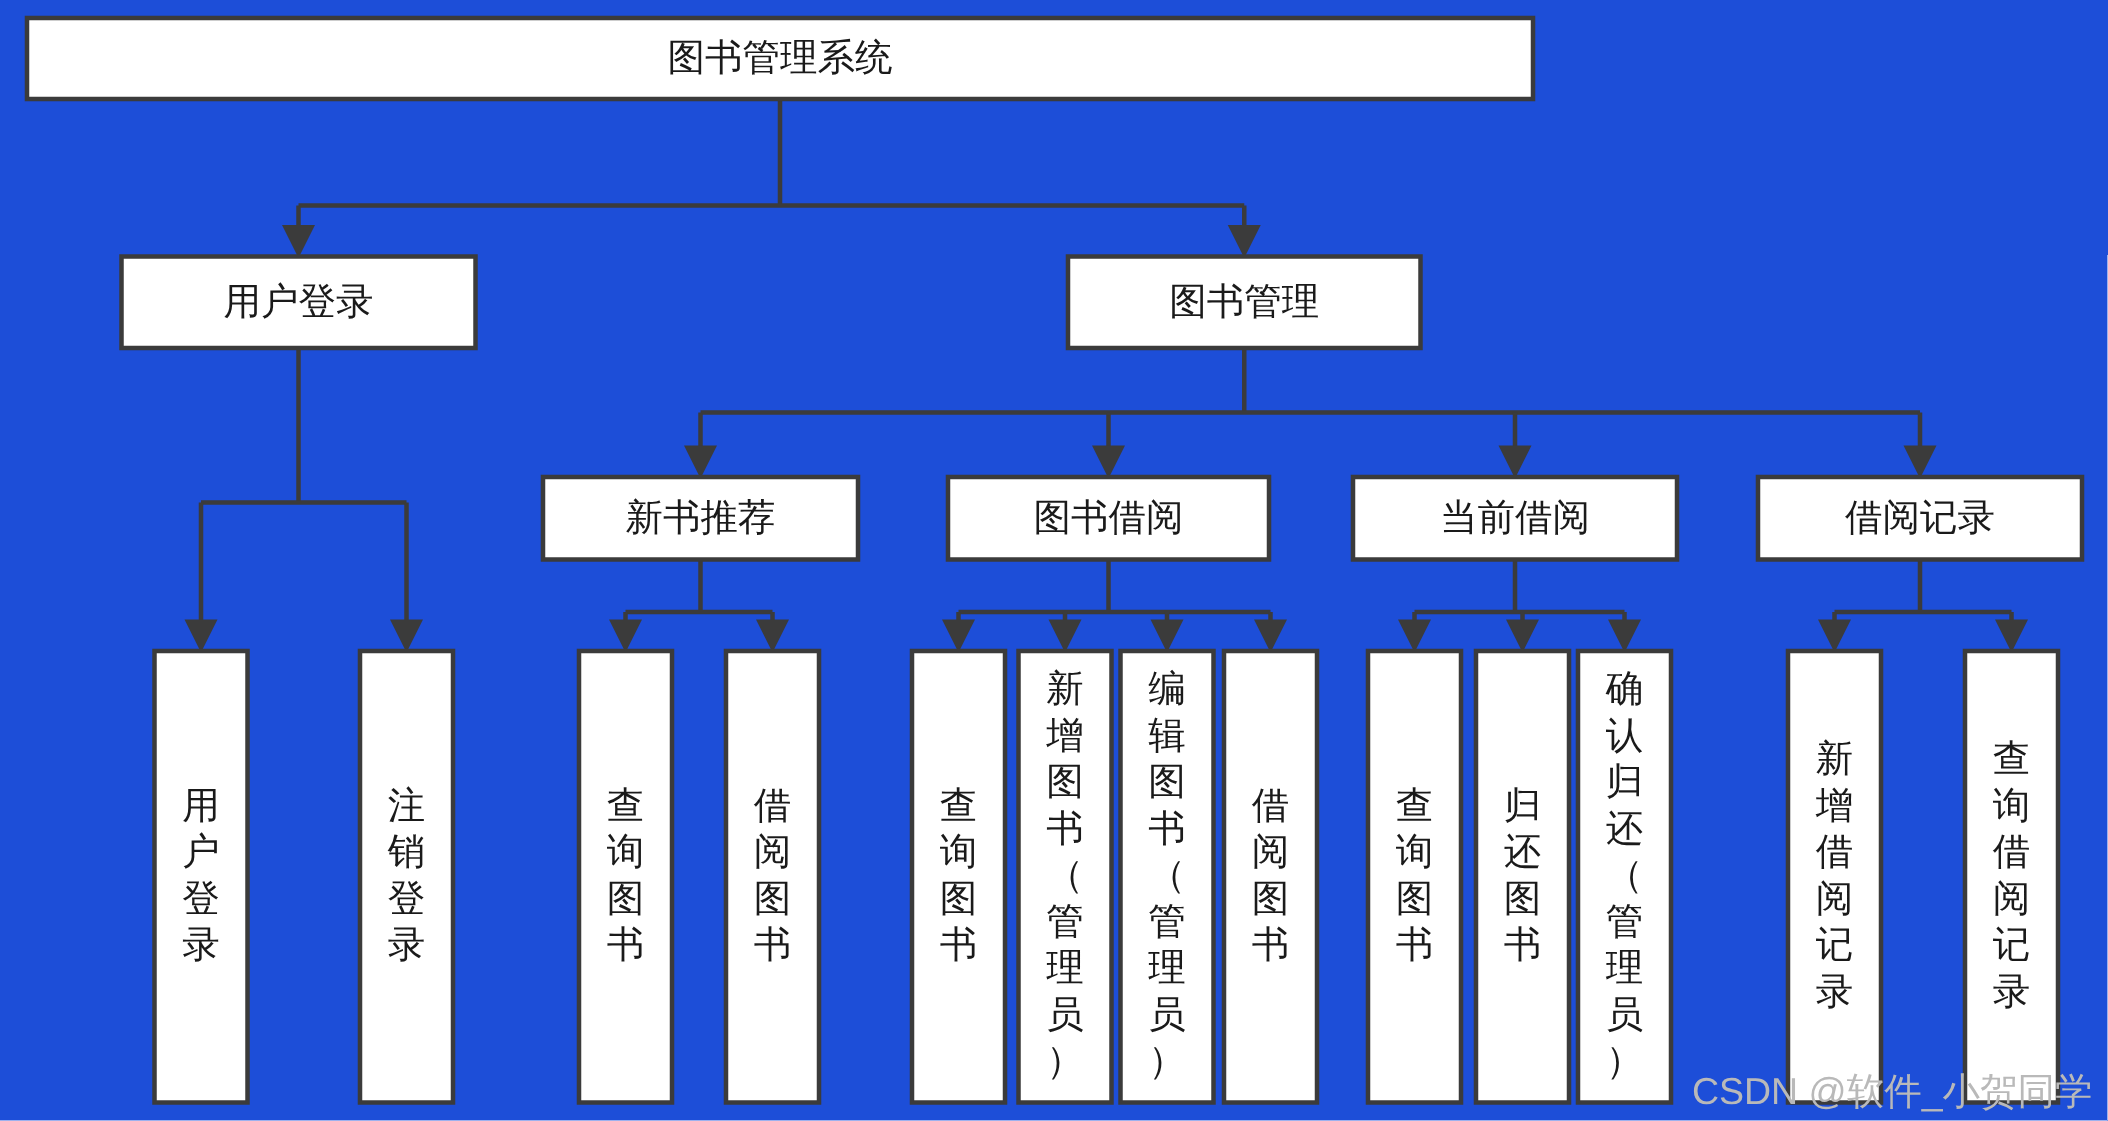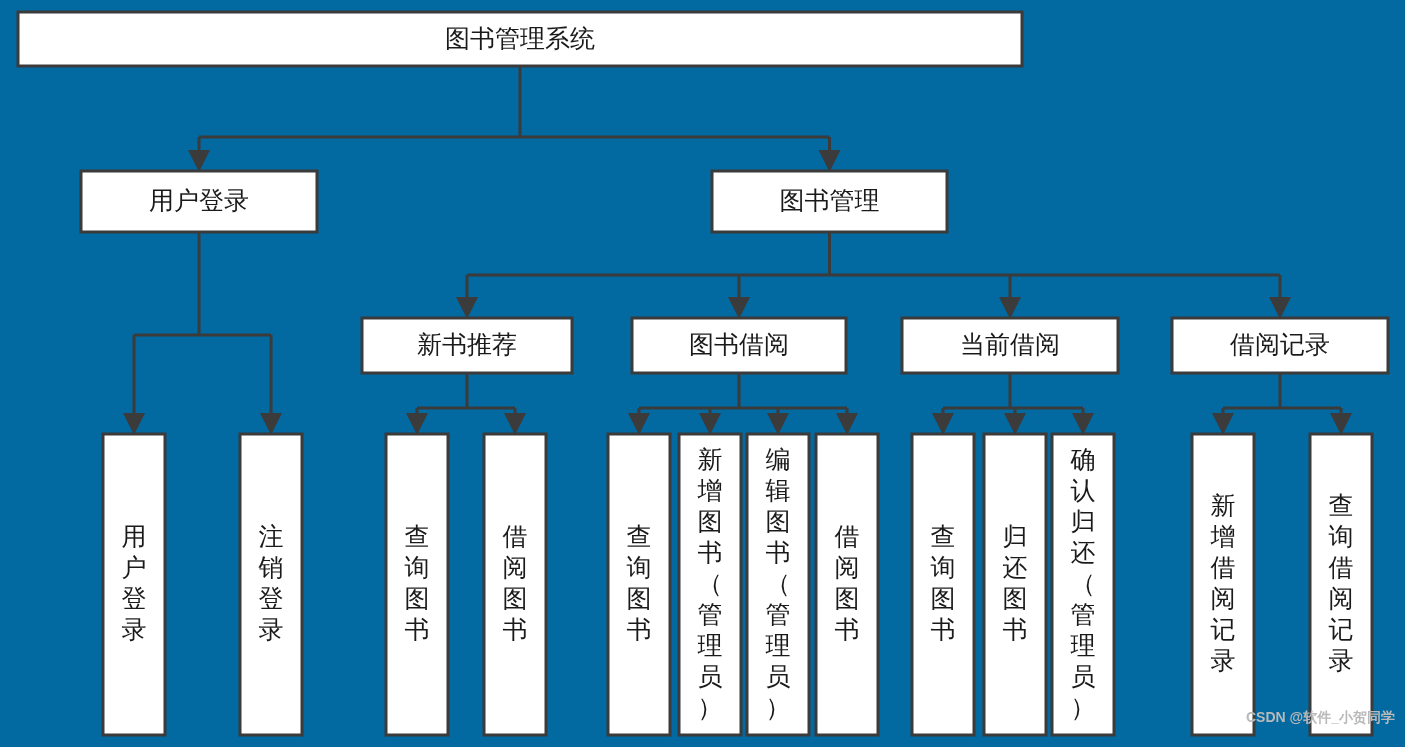--- a/index.html
+++ b/index.html
@@ -7,21 +7,21 @@
     padding: 0;
     background: #ffffff;
   }
   body {
     font-family: "Liberation Sans", "DejaVu Sans", sans-serif;
   }
   #stage {
     position: relative;
     width: 1405px;
     height: 747px;
-    background: #0369a1;
+    background: #1d4ed8;
     overflow: hidden;
   }
   #diagram-svg {
     position: absolute;
     left: 0;
     top: 0;
     width: 1405px;
     height: 747px;
   }
   .node-box {
@@ -42,27 +42,26 @@
   .node-label-h {
     font-family: "Liberation Sans", "DejaVu Sans", sans-serif;
     font-size: 25px;
     fill: #1a1a1a;
     text-anchor: middle;
     dominant-baseline: middle;
   }
   .watermark {
     position: absolute;
     right: 10px;
-    bottom: 20px;
+    bottom: 3px;
     font-family: "Liberation Sans", "DejaVu Sans", sans-serif;
-    font-size: 14px;
+    font-size: 25px;
     color: #b9b9b9;
     white-space: nowrap;
     user-select: none;
-    font-weight: bold;
   }
 </style>
 </head>
 <body>
 
 <div id="stage">
   <svg id="diagram-svg" viewBox="0 0 1405 747">
     <g id="edge-layer">
         <line class="connector" x1="520" y1="66" x2="520" y2="137"></line>
         <line class="connector" x1="199" y1="137" x2="829.5" y2="137"></line>

